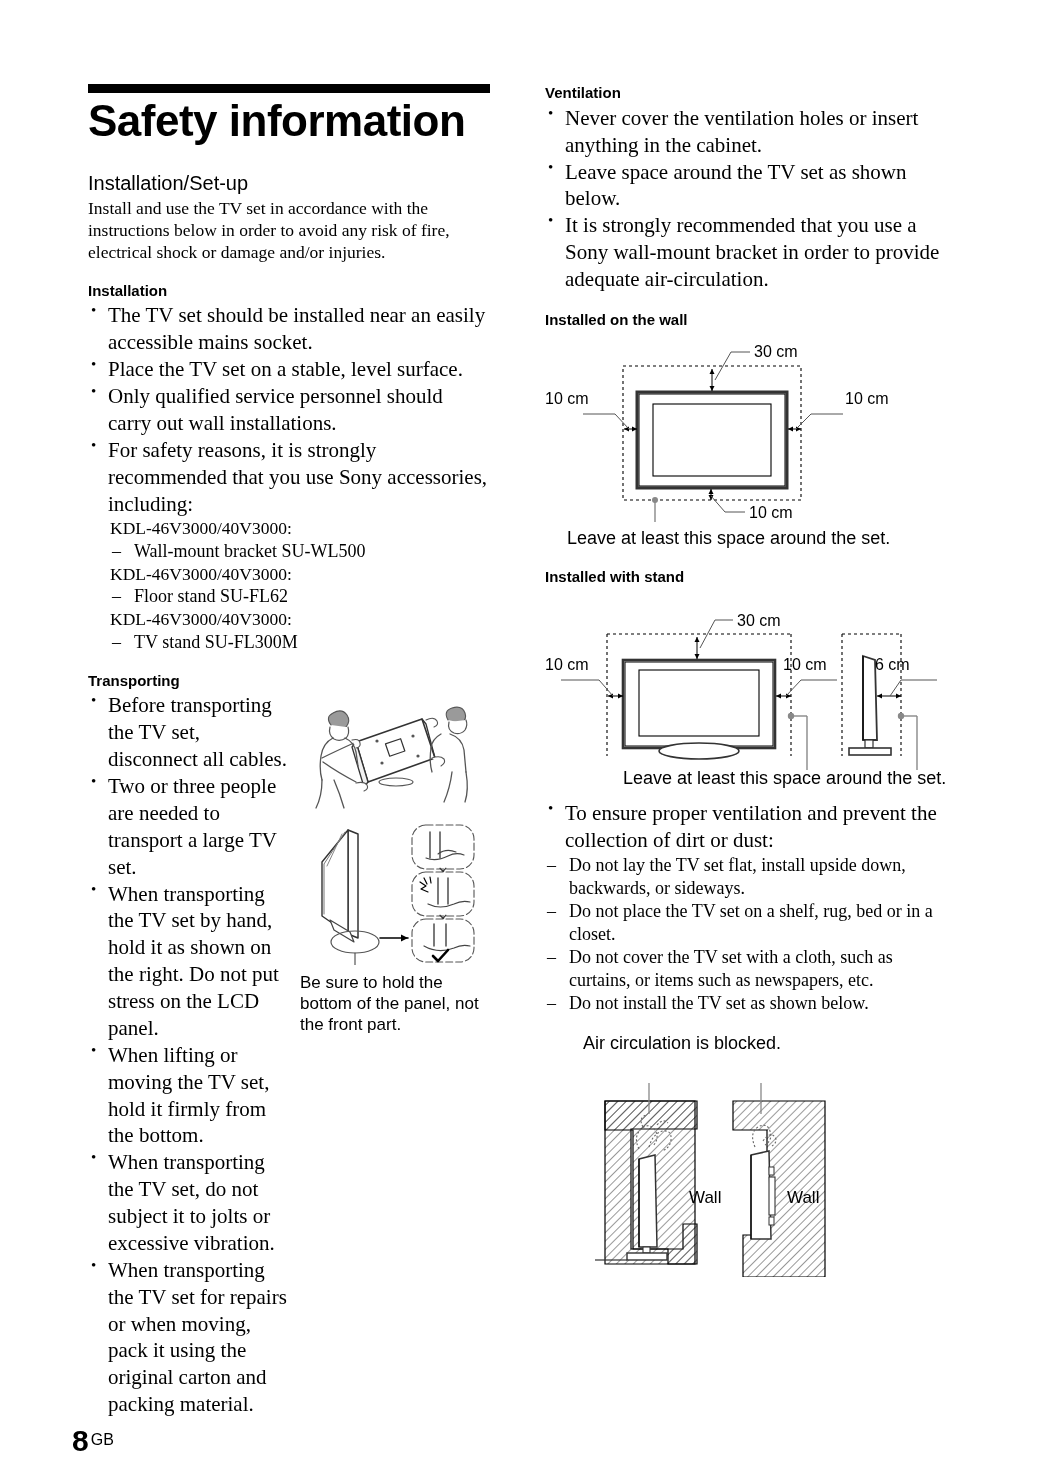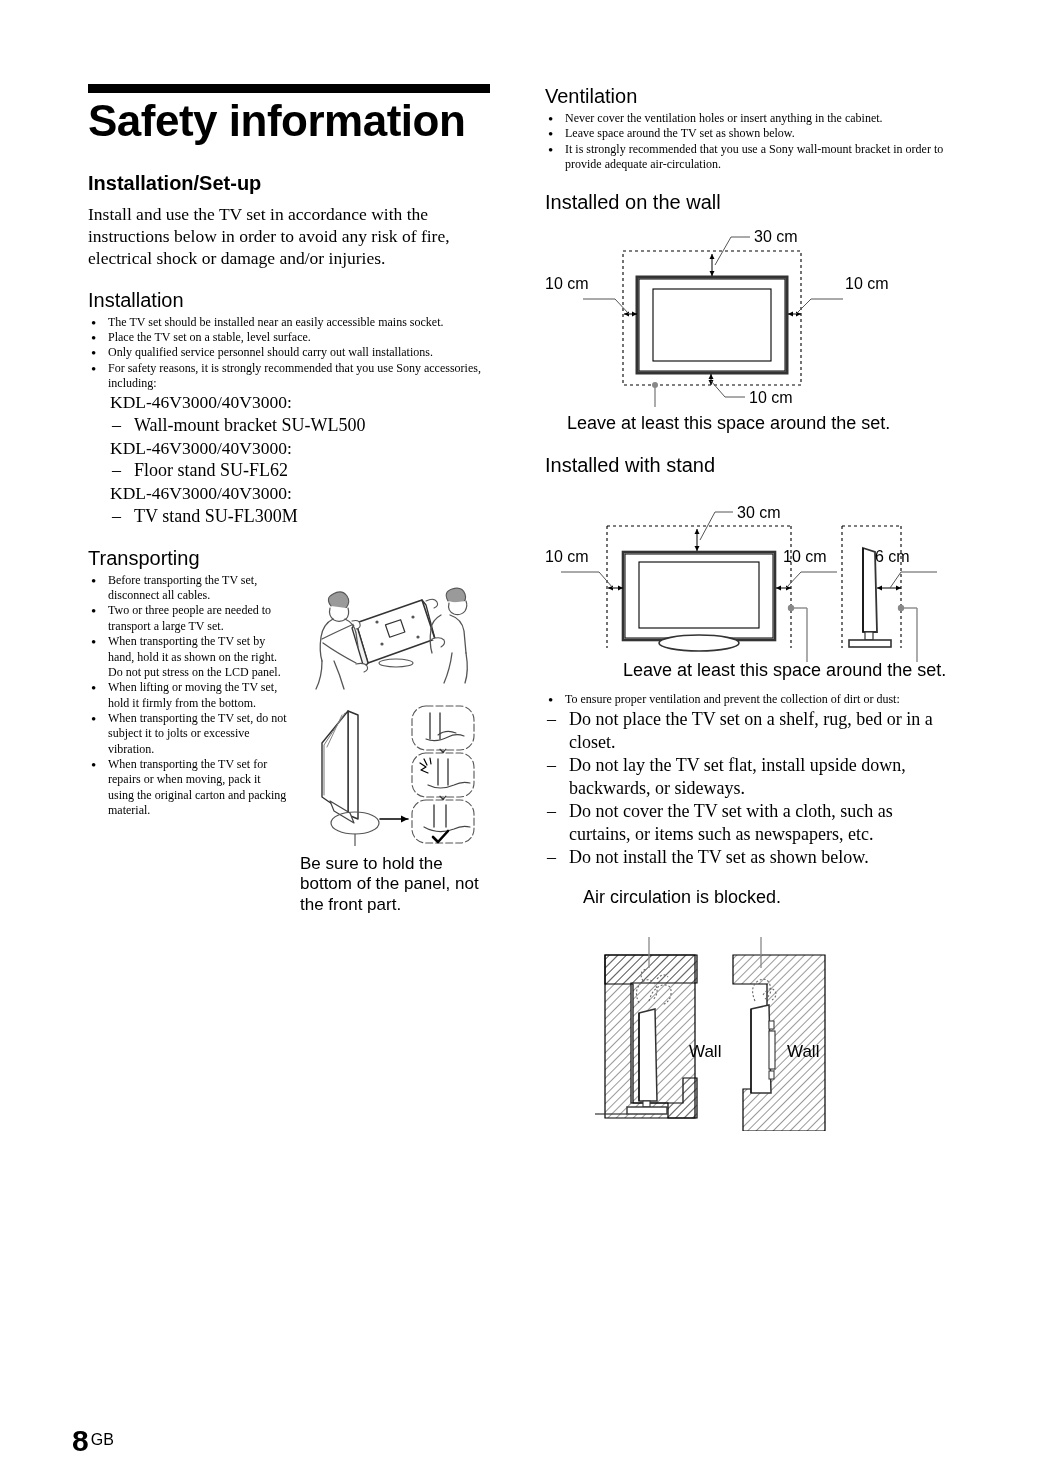--- a/index.html
+++ b/index.html
@@ -23,46 +23,46 @@
     font-family:"Liberation Sans", sans-serif;
     font-weight:bold;
     font-size:44px;
     letter-spacing:-0.5px;
     margin:0;
     line-height:1.08;
   }
 
   h2.sec{
     font-family:"Liberation Sans", sans-serif;
-    font-weight:bold;
+    font-weight:normal;
     font-size:20px;
-    margin:0 0 8px 0;
+    margin:0 0 2px 0;
     line-height:1.2;
   }
   h3.sub{
     font-family:"Liberation Sans", sans-serif;
-    font-weight:normal;
-    font-size:20px;
+    font-weight:bold;
+    font-size:15px;
     margin:0 0 2px 0;
     line-height:1.25;
   }
   h3.sub.indent{}
 
   p.body{
     font-size:17.5px;
     line-height:1.28;
     margin:0 0 0 0;
     text-align:left;
   }
 
   ul.bl{list-style:none;margin:0;padding:0;}
   ul.bl > li{
     position:relative;
     padding-left:20px;
-    font-size:12px;
+    font-size:21px;
     line-height:1.28;
     margin:0;
   }
   ul.bl > li::before{
     content:"\2022";
     position:absolute;left:3px;top:-1px;font-size:15px;
   }
 
   ul.dash{list-style:none;margin:0;padding:0;}
   ul.dash > li{
@@ -352,22 +352,22 @@
       </svg>
       <div class="cap" style="margin:-12px 0 0 78px;font-size:18px;">Leave at least this space around the set.</div>
     </div>
 
     <div class="gap-s"></div>
 
     <ul class="bl">
       <li>To ensure proper ventilation and prevent the collection of dirt or dust:</li>
     </ul>
     <ul class="dash sub-dash">
+      <li>Do not lay the TV set flat, install upside down, backwards, or sideways.</li>
       <li>Do not place the TV set on a shelf, rug, bed or in a closet.</li>
-      <li>Do not lay the TV set flat, install upside down, backwards, or sideways.</li>
       <li>Do not cover the TV set with a cloth, such as curtains, or items such as newspapers, etc.</li>
       <li>Do not install the TV set as shown below.</li>
     </ul>
 
     <div class="gap-s"></div>
 
     <div class="fig" style="margin-left:38px;">
       <div class="cap" style="font-size:18px;margin-bottom:4px;">Air circulation is blocked.</div>
       <svg width="260" height="218" viewBox="0 0 260 218">
         <defs>

